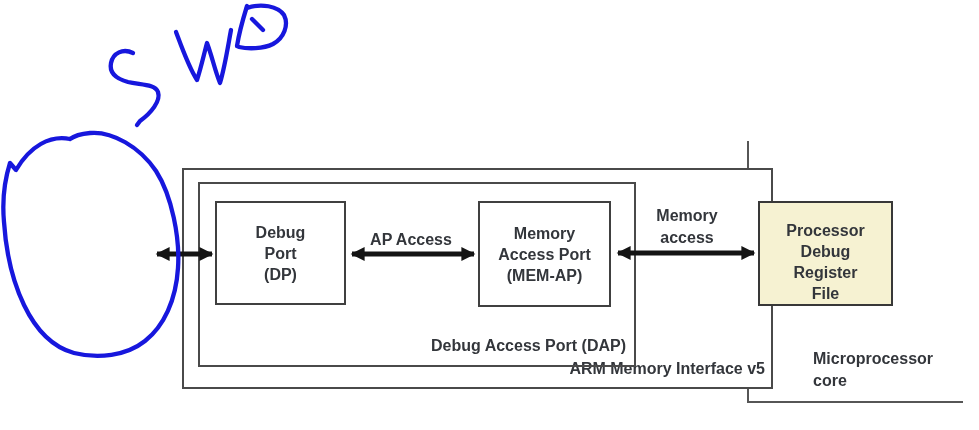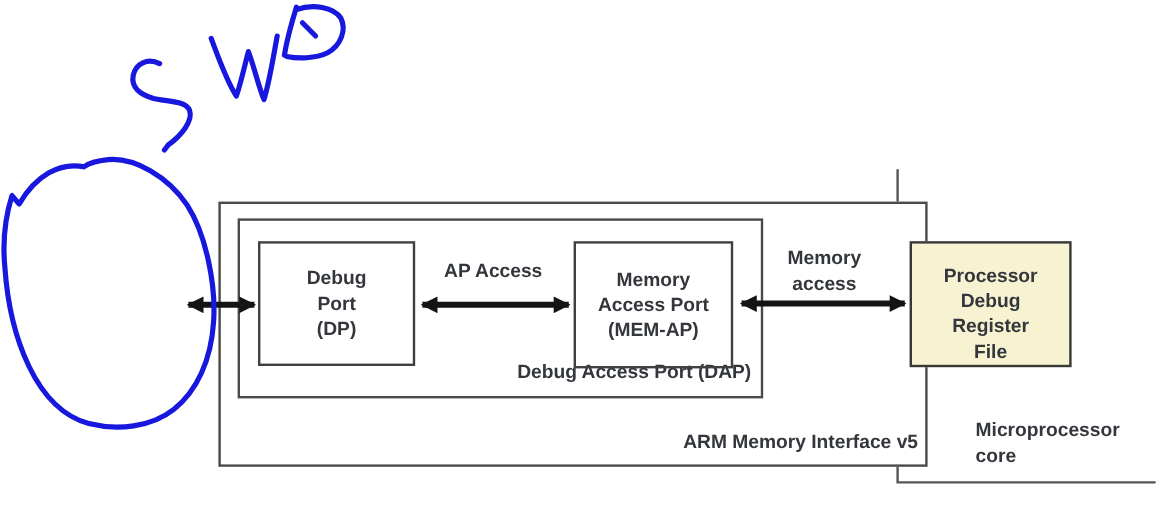--- a/index.html
+++ b/index.html
@@ -12,21 +12,21 @@
     font-family: "Liberation Sans", sans-serif;
     font-weight: 700;
     color: var(--text-dark, #33363b);
   }
   .box {
     position: absolute;
     box-sizing: border-box;
     background: transparent;
   }
   .box.outer { left: 182px; top: 168px; width: 591px; height: 221px; border: 2px solid var(--box-border-gray, #4a4a4a); }
-  .box.dap   { left: 198px; top: 182px; width: 438px; height: 150px; border: 2px solid var(--box-border-gray, #4a4a4a); }
+  .box.dap   { left: 198px; top: 182px; width: 438px; height: 185px; border: 2px solid var(--box-border-gray, #4a4a4a); }
   .box.small { border: 2px solid #404040; display: flex; align-items: center; justify-content: center; }
   .box.dp     { left: 215px; top: 201px; width: 131px; height: 104px; }
   .box.memap  { left: 478px; top: 201px; width: 133px; height: 106px; }
   .box.regfile{ left: 758px; top: 201px; width: 135px; height: 105px;
                 background: var(--register-file-fill, #f6f2d2); border-color: #383838; align-items: flex-end; }
   .box-text {
     white-space: pre-line;
     text-align: center;
     font-size: 16px;
     line-height: 21px;
@@ -39,21 +39,21 @@
   }
   .corner-label.dap-pos { right: 8px; bottom: 10px; }
   .corner-label.arm-pos { right: 6px; bottom: 9px; }
   .float-label {
     position: absolute;
     white-space: pre-line;
     font-size: 16px;
     line-height: 22px;
   }
   .float-label.pc    { right: 828px; top: 230px; text-align: right; }
-  .float-label.apa   { left: 341px; top: 216px; width: 140px; text-align: center; }
+  .float-label.apa   { left: 341px; top: 229px; width: 140px; text-align: center; }
   .float-label.mema  { left: 617px; top: 205px; width: 140px; text-align: center; }
   .float-label.mcore { left: 813px; top: 348px; width: 160px; }
   svg.overlay {
     position: absolute;
     left: 0; top: 0;
     width: 979px; height: 430px;
     pointer-events: none;
   }
   .boundary path {
     stroke: #565656;

